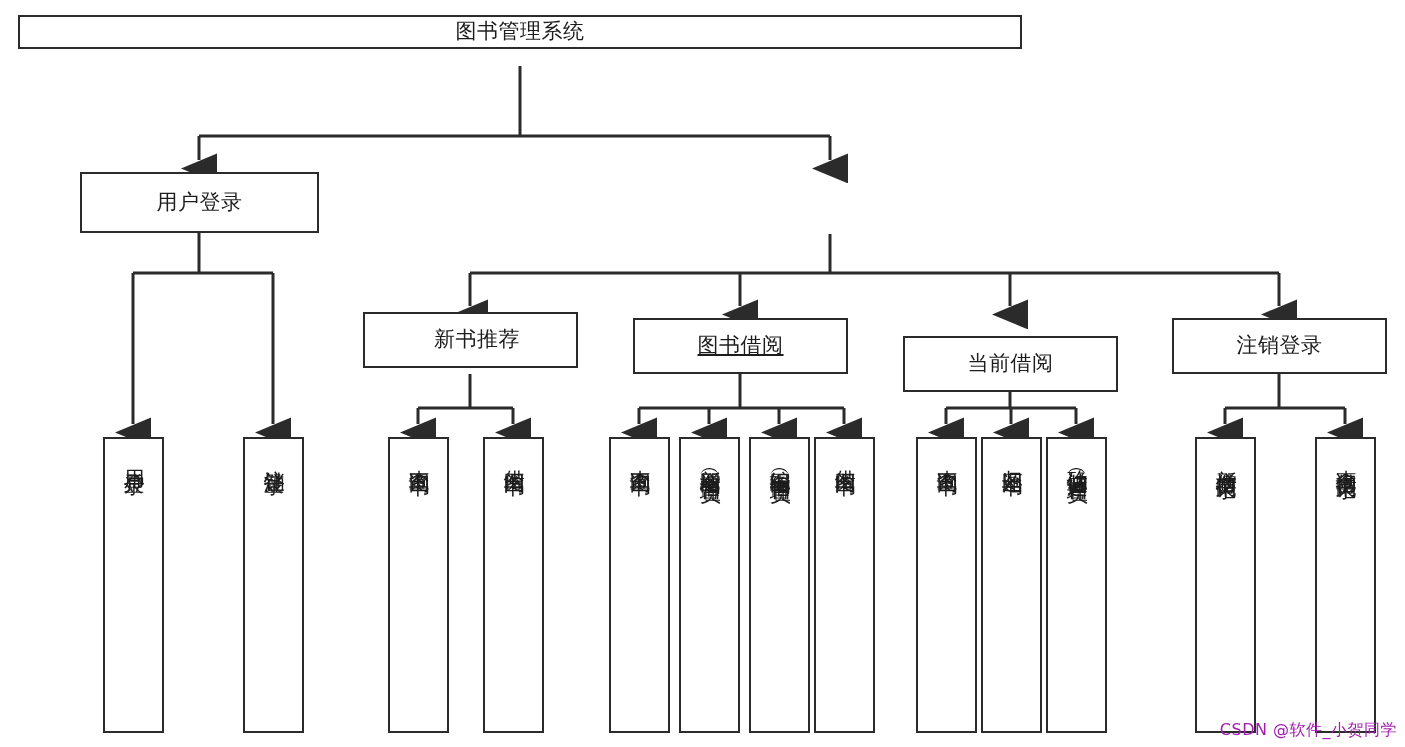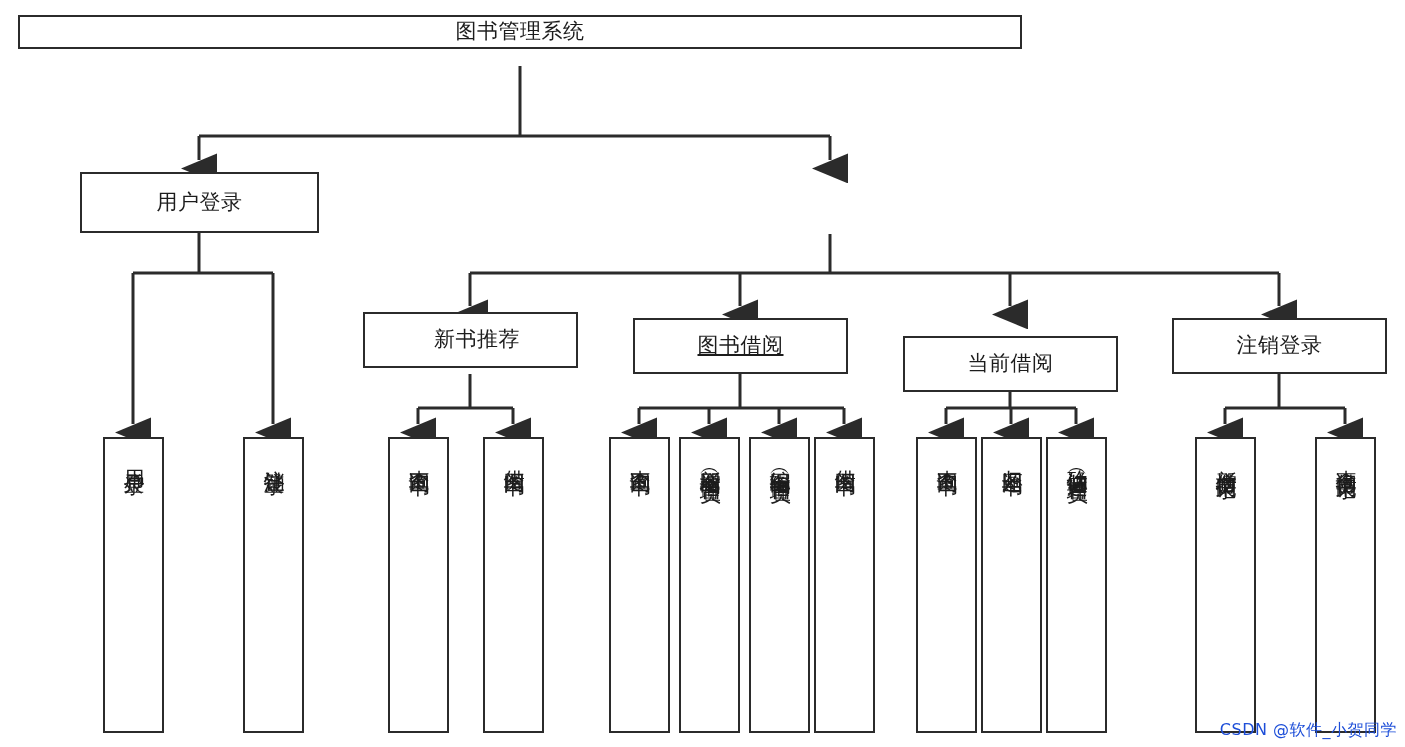--- a/index.html
+++ b/index.html
@@ -38,21 +38,21 @@
     font-size:21px;
     line-height:1.22;
     letter-spacing:2px;
     white-space:nowrap;
   }
   .watermark{
     position:absolute;
     right:8px;
     bottom:6px;
     font-size:16px;
-    color:#1d4ed8;
+    color:#a21caf;
     letter-spacing:.5px;
     white-space:nowrap;
     pointer-events:none;
   }
 </style>
 </head>
 <body>
 
 <div id="stage">
 

